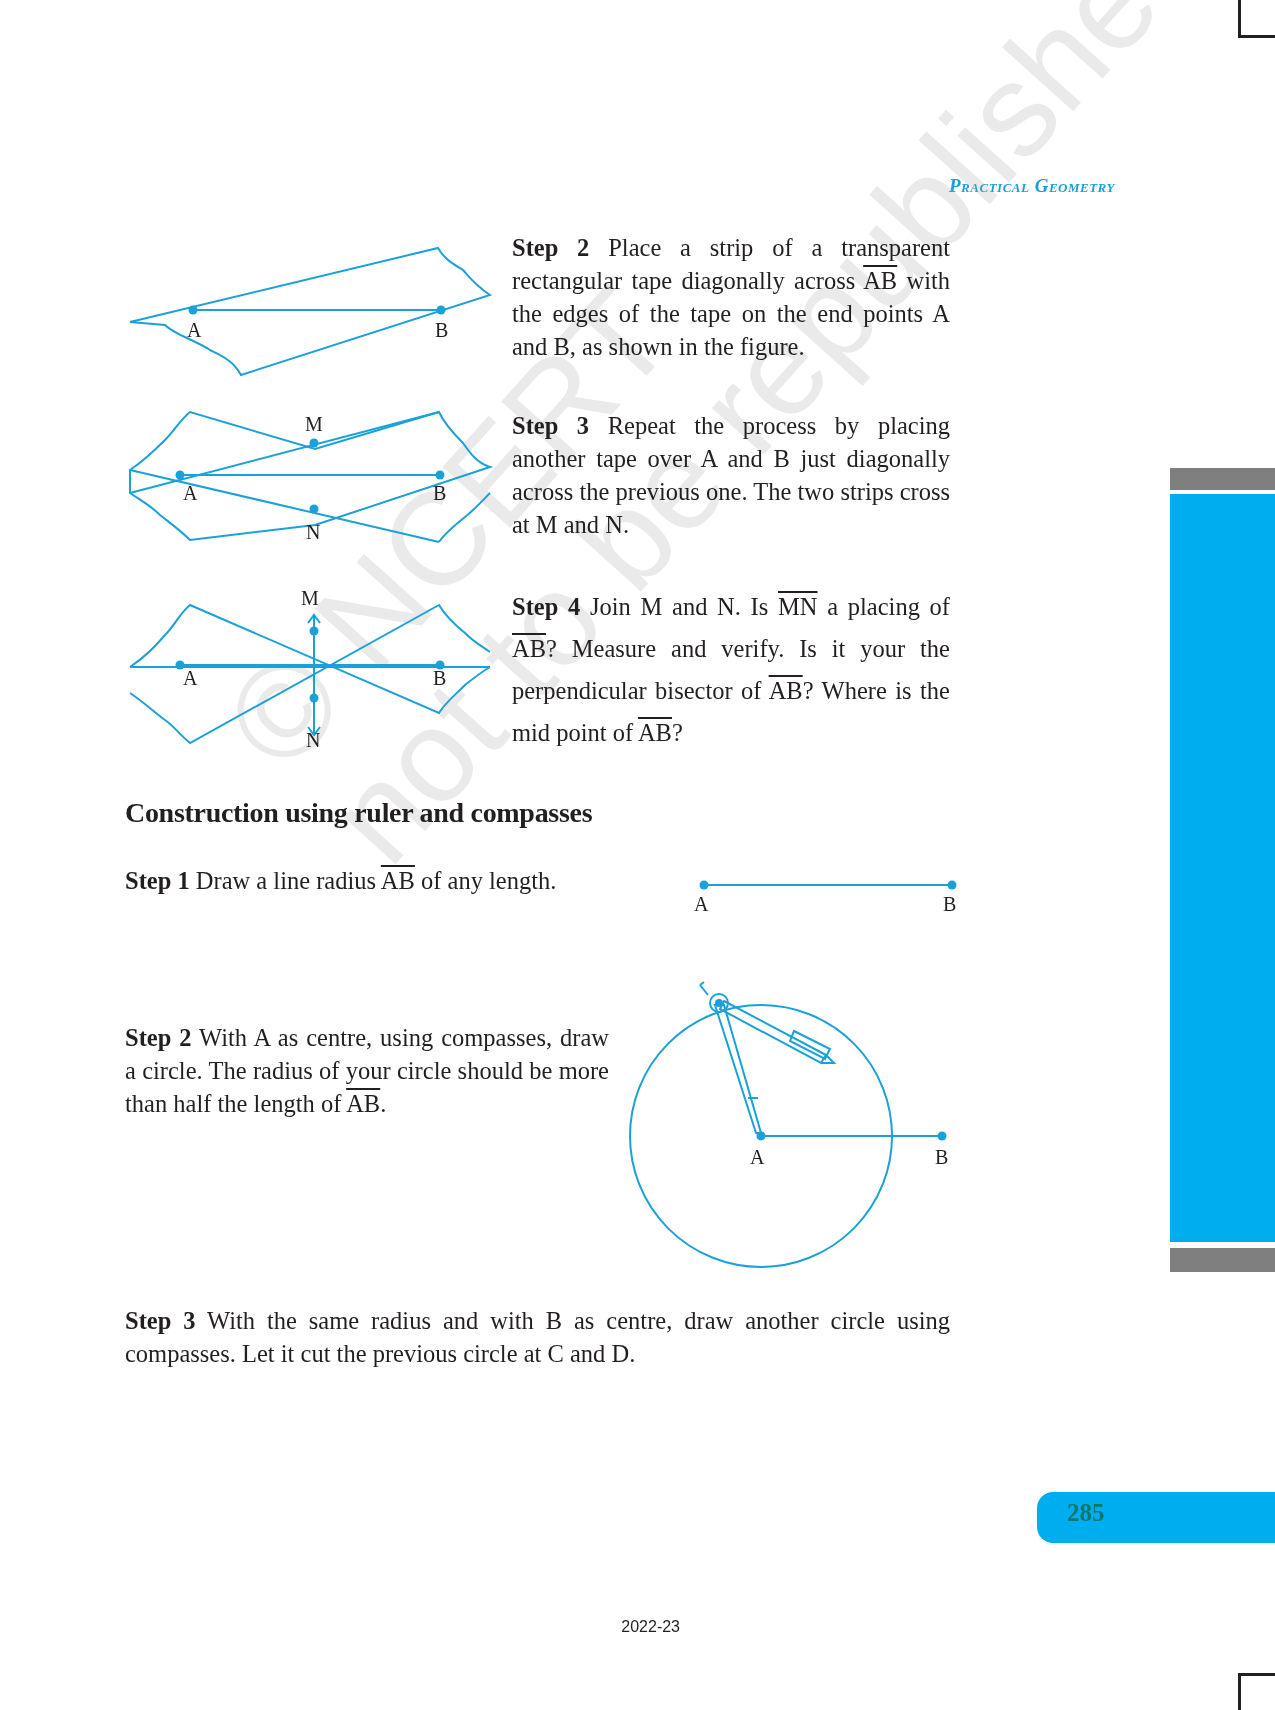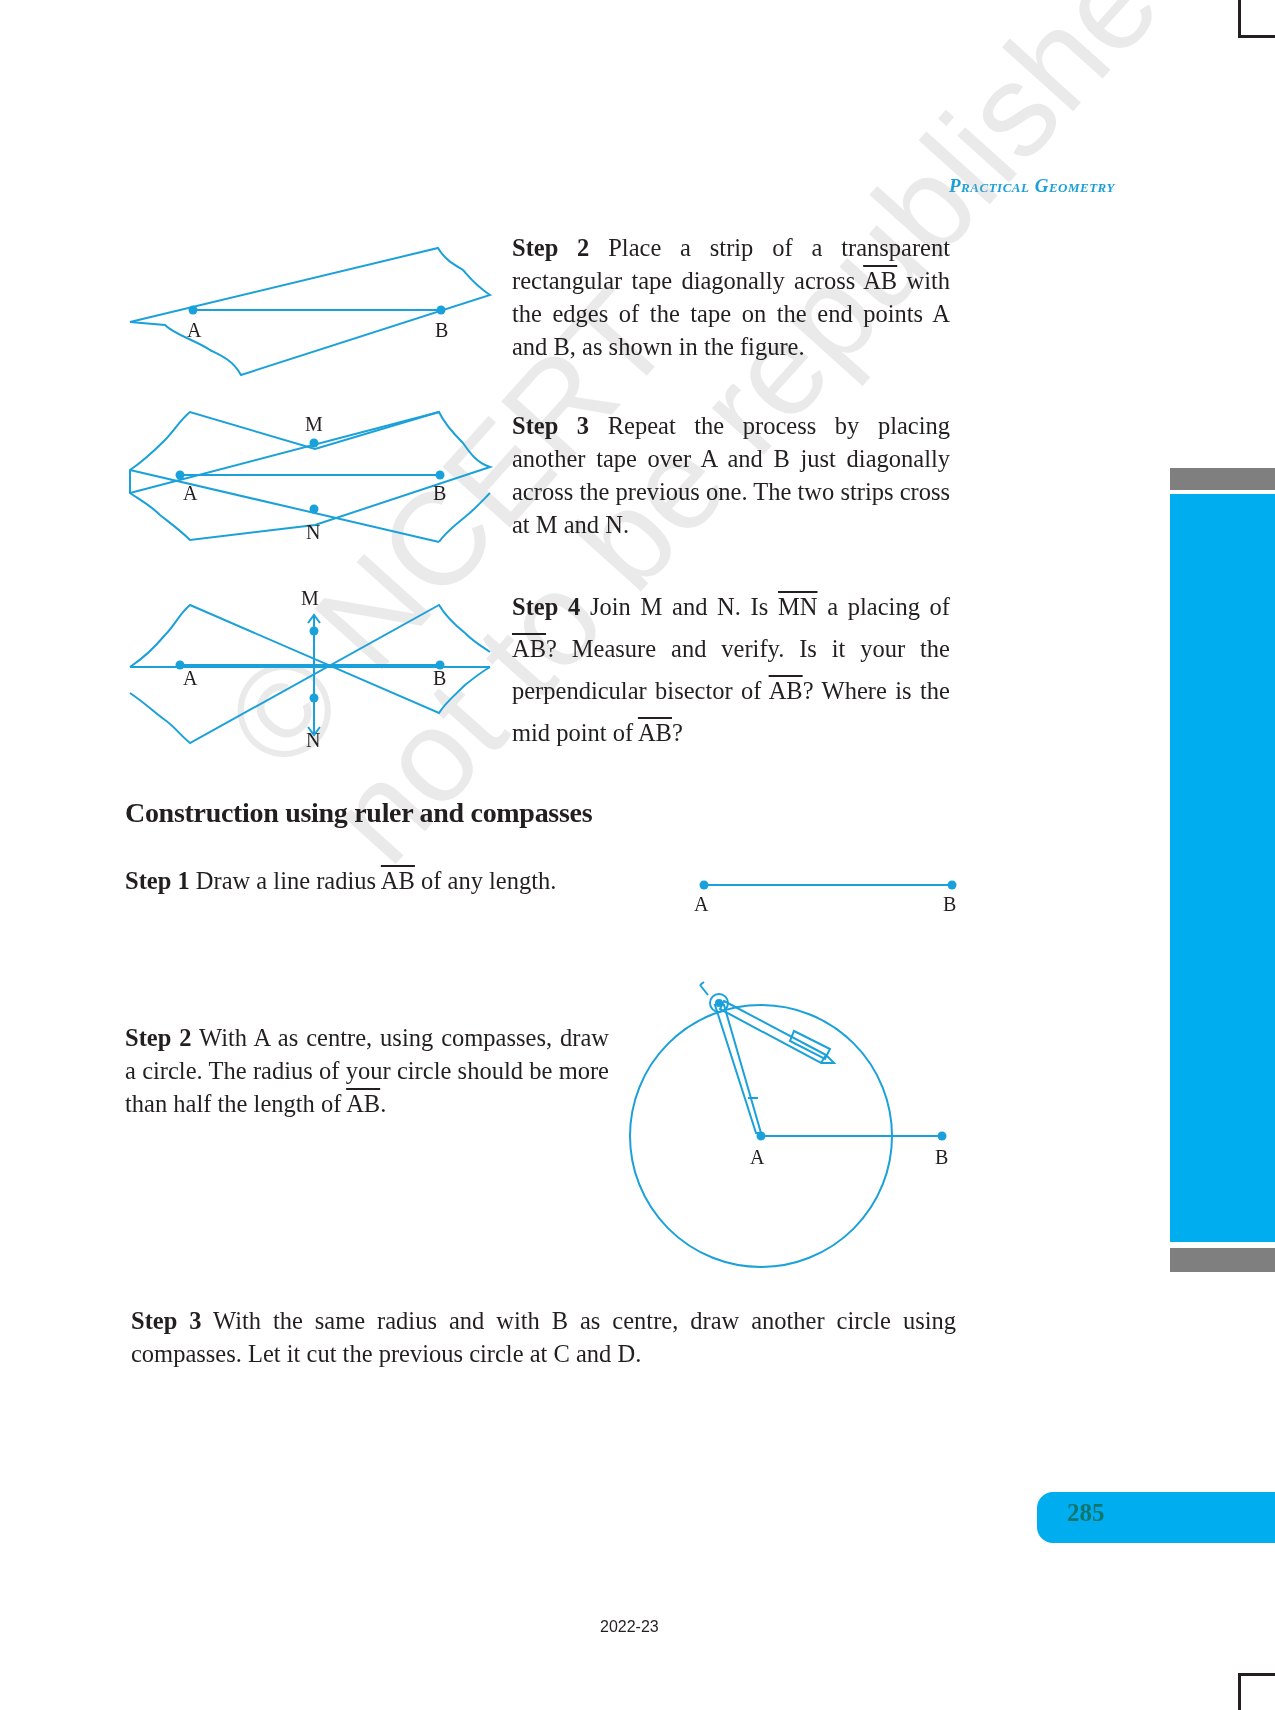--- a/index.html
+++ b/index.html
@@ -8,21 +8,21 @@
   .abs { position:absolute; }
   .crop-tr { left:1238px; top:0; width:37px; height:38px; border-left:3px solid #231f20; border-bottom:3px solid #231f20; box-sizing:border-box; }
   .crop-br { left:1238px; top:1673px; width:37px; height:37px; border-left:3px solid #231f20; border-top:3px solid #231f20; box-sizing:border-box; }
   .running-head { left:900px; top:175px; width:215px; text-align:right; color:#1aa0d8; font-weight:bold;
                   font-variant:small-caps; font-size:19px; letter-spacing:0.5px;font-style:italic; }
   .side-grey-top { left:1170px; top:468px; width:105px; height:22px; background:#7f7f7f; }
   .side-blue { left:1170px; top:494px; width:105px; height:748px; background:#00adef; }
   .side-grey-bot { left:1170px; top:1248px; width:105px; height:24px; background:#7f7f7f; }
   .page-tab { left:1037px; top:1492px; width:238px; height:51px; background:#00adef; border-radius:16px 0 0 16px; }
   .page-num { left:1067px; top:1499px; color:#0f766e; font-weight:bold; font-size:25px; }
-  .year { left:600px; top:1618px; width:80px; text-align:left; font-family:"Liberation Sans", sans-serif; font-size:16px; color:#231f20; }
+  .year { left:600px; top:1618px; width:80px; text-align:right; font-family:"Liberation Sans", sans-serif; font-size:16px; color:#231f20; }
   .para { font-size:24.5px; line-height:33px; text-align:justify; }
   .para b { font-weight:bold; }
   .ovl { text-decoration:overline; }
   .heading { left:125px; top:797px; font-size:28px; font-weight:bold; letter-spacing:-0.3px; }
   svg text { font-family:"Liberation Serif", "DejaVu Serif", serif; font-size:20px; fill:#231f20; }
   .watermark { left:200px; top:700px; transform:rotate(-48deg); transform-origin:left top;
                font-family:"Liberation Sans", sans-serif; font-size:132px; color:rgba(160,160,160,0.22);
                white-space:nowrap; line-height:140px; pointer-events:none; }
 </style>
 </head>
@@ -142,21 +142,21 @@
     <line x1="80" y1="10" x2="84" y2="7"></line>
     <polyline points="206,80 214,88 201,88"></polyline>
   </g>
   <circle cx="99" cy="28" r="4" fill="#1ba1d9"></circle>
   <circle cx="141" cy="161" r="4.5" fill="#1ba1d9"></circle>
   <circle cx="322" cy="161" r="4.5" fill="#1ba1d9"></circle>
   <text x="130" y="189">A</text>
   <text x="315" y="189">B</text>
 </svg>
 
-<div class="abs para" style="left:131px;top:1304px;width:825px">
+<div class="abs para" style="left:125px;top:1304px;width:825px">
   <b>Step 3</b>
   <span>With the same radius and with B as centre, draw another circle using compasses. Let it cut the previous circle at C and D.</span>
 </div>
 
 <div class="abs page-tab"></div>
 <div class="abs page-num">285</div>
 
 <div class="abs year">2022-23</div>
 
 </body></html>

